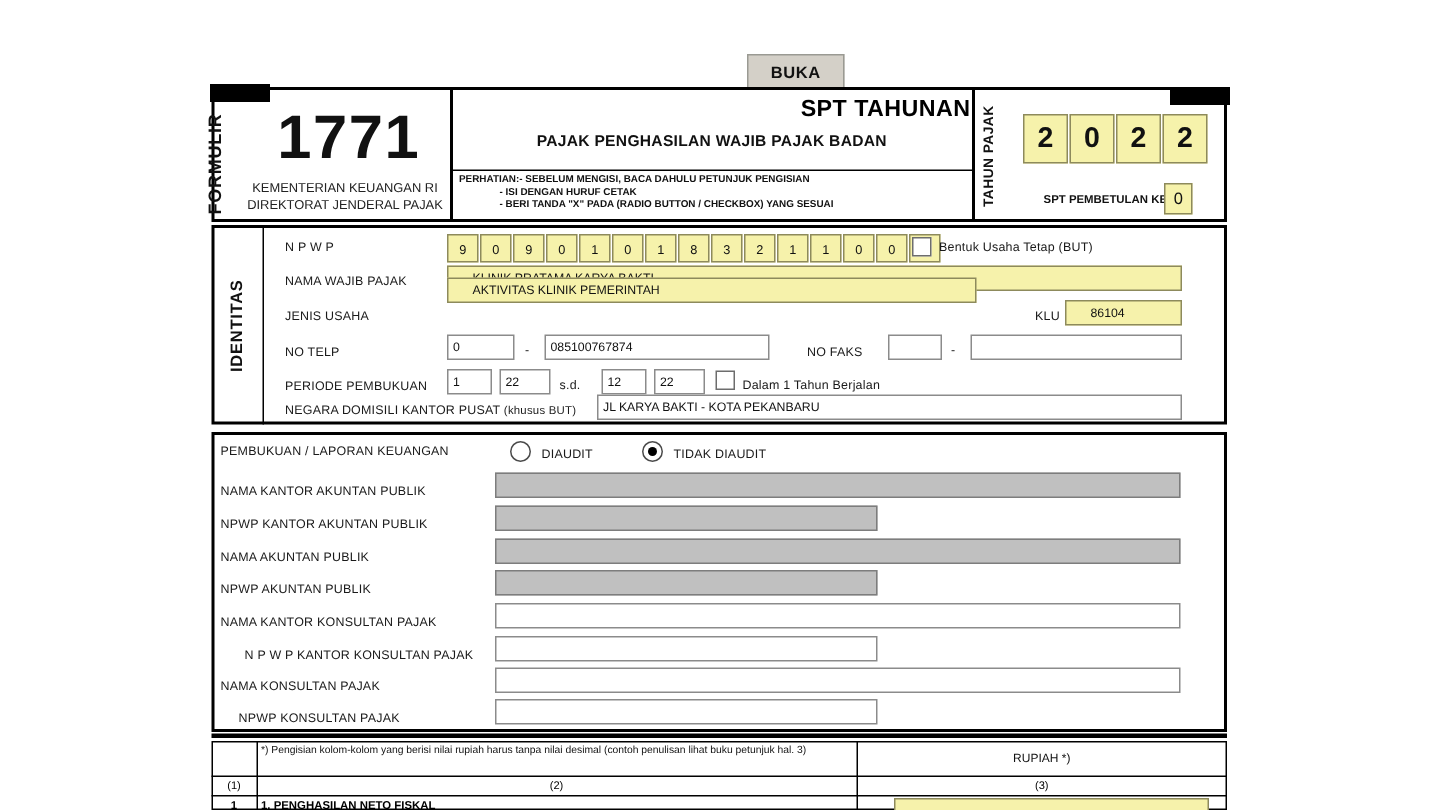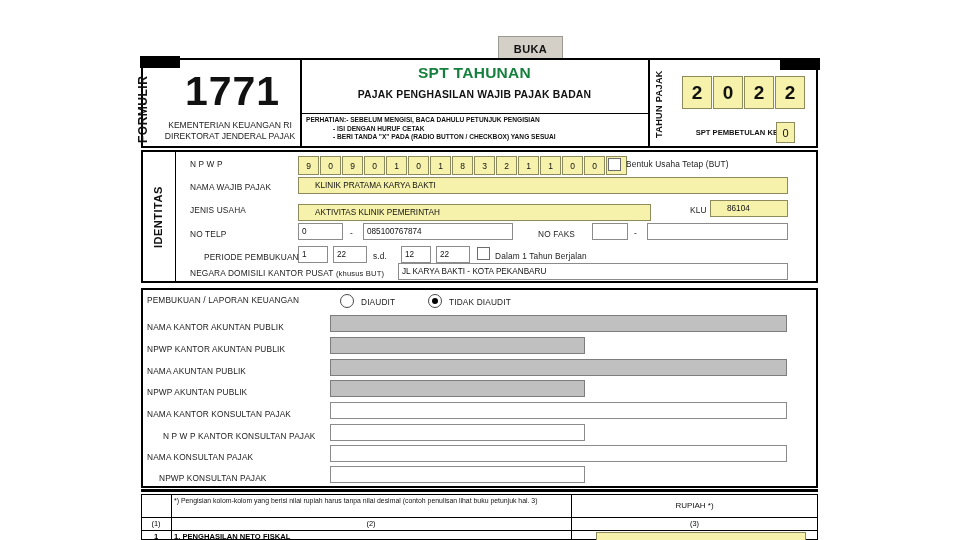--- a/index.html
+++ b/index.html
@@ -81,22 +81,22 @@
     color: #111;
   }
   .ministry {
     left: 160px; top: 120px; width: 140px;
     font-size: 8.6px; line-height: 11px;
     text-align: center; color: #222;
   }
 
   .spt-title {
     left: 302px; top: 64px; width: 345px;
-    text-align: center; font-size: 15.5px; font-weight: bold;
-    letter-spacing: .3px; color: #15803d;
+    text-align: right; font-size: 15.5px; font-weight: bold;
+    letter-spacing: .3px; color: #000000;
   }
   .spt-sub {
     left: 302px; top: 89px; width: 345px;
     text-align: center; font-size: 10.4px; font-weight: bold;
     letter-spacing: .2px; color: #111;
   }
   .perhatian {
     left: 306px; top: 116px; width: 340px;
     font-size: 6.6px; font-weight: bold; line-height: 8.6px;
     color: #111;
@@ -285,34 +285,34 @@
     <div class="npwp-cell">0</div>
     <div class="npwp-cell">0</div>
   </div>
   <div class="abs cbox" style="left:608px; top:158px; width:13px; height:13px;"></div>
   <div class="abs row-label" style="left:626px; top:159px;text-align:center;">Bentuk Usaha Tetap (BUT)</div>
 
   <div class="abs row-label" style="left:190px; top:182px;">NAMA WAJIB PAJAK</div>
   <div class="abs inp yellow" style="left:298px; top:177px; width:490px; height:17px;">KLINIK PRATAMA KARYA BAKTI</div>
 
   <div class="abs row-label" style="left:190px; top:205px;">JENIS USAHA</div>
-  <div class="abs inp yellow" style="left:298px; top:204px; width:353px; height:17px;">AKTIVITAS KLINIK PEMERINTAH</div>
+  <div class="abs inp yellow" style="left:298px; top:185px; width:353px; height:17px;">AKTIVITAS KLINIK PEMERINTAH</div>
   <div class="abs row-label" style="left:690px; top:205px;">KLU</div>
   <div class="abs inp yellow" style="left:710px; top:200px; width:78px; height:17px;">86104</div>
 
   <div class="abs row-label" style="left:190px; top:229px;">NO TELP</div>
   <div class="abs inp" style="left:298px; top:223px; width:45px; height:17px;">0</div>
   <div class="abs row-label" style="left:350px; top:228px;">-</div>
   <div class="abs inp" style="left:363px; top:223px; width:150px; height:17px;">085100767874</div>
   <div class="abs row-label" style="left:538px; top:229px;">NO FAKS</div>
   <div class="abs inp" style="left:592px; top:223px; width:36px; height:17px;"></div>
   <div class="abs row-label" style="left:634px; top:228px;">-</div>
   <div class="abs inp" style="left:647px; top:223px; width:141px; height:17px;"></div>
 
-  <div class="abs row-label" style="left:204px; top:252px;">PERIODE PEMBUKUAN</div>
+  <div class="abs row-label" style="left:190px; top:252px;">PERIODE PEMBUKUAN</div>
   <div class="abs inp" style="left:298px; top:246px; width:30px; height:17px;">1</div>
   <div class="abs inp" style="left:333px; top:246px; width:34px; height:17px;">22</div>
   <div class="abs row-label" style="left:360px; top:251px;padding-left:13px;">s.d.</div>
   <div class="abs inp" style="left:401px; top:246px; width:30px; height:17px;">12</div>
   <div class="abs inp" style="left:436px; top:246px; width:34px; height:17px;">22</div>
   <div class="abs cbox" style="left:477px; top:247px; width:13px; height:13px;"></div>
   <div class="abs row-label" style="left:495px; top:251px;">Dalam 1 Tahun Berjalan</div>
 
   <div class="abs row-label" style="left:190px; top:268px;">
     <span>NEGARA DOMISILI KANTOR PUSAT</span>

